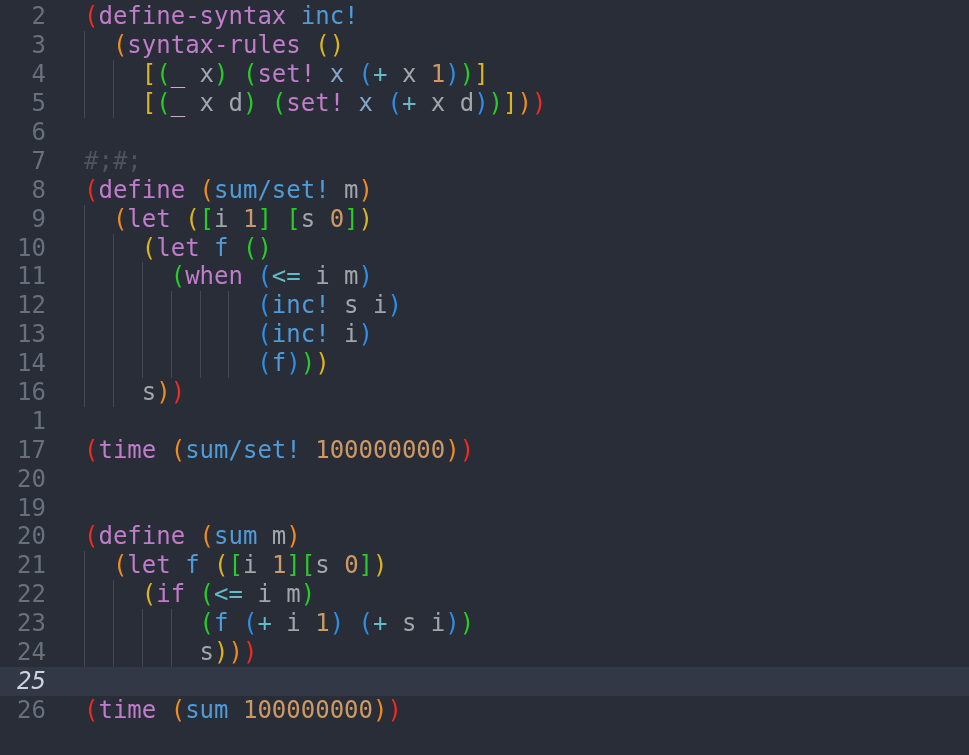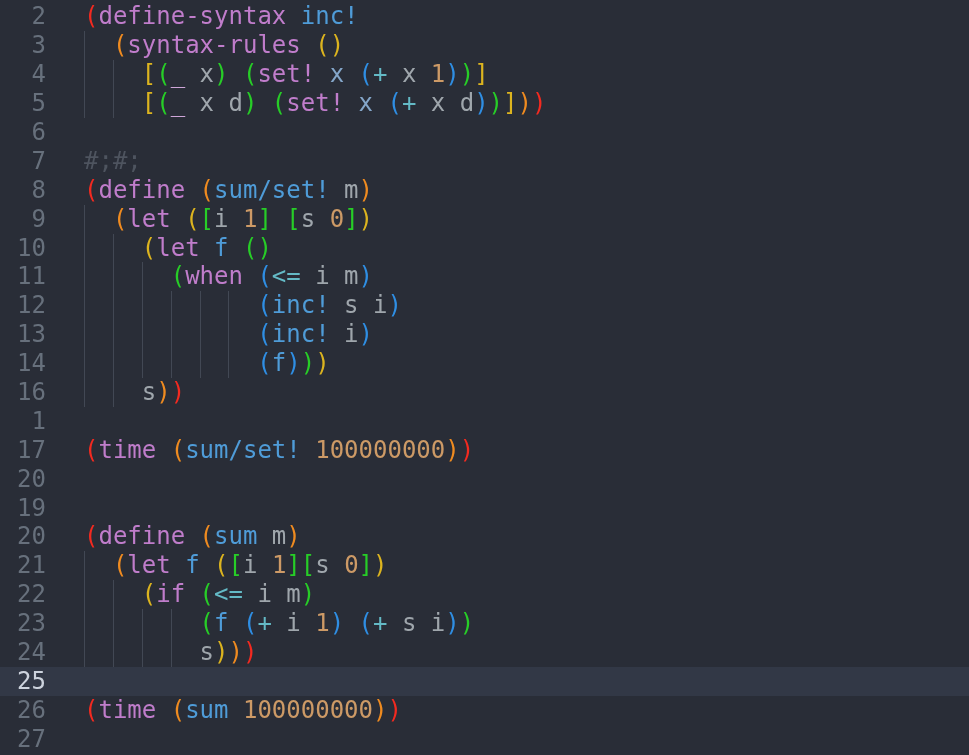--- a/index.html
+++ b/index.html
@@ -13,21 +13,21 @@
   .line{height:28.9px;line-height:28.9px;white-space:pre;position:relative;}
   .num{
     display:inline-block;width:46px;text-align:right;
     color:#67707c;user-select:none;
   }
   .code{position:absolute;left:84px;top:0;white-space:pre;color:#9fa6ac;}
   .ind{
     display:inline-block;box-sizing:border-box;width:28.9px;height:28.9px;
     border-left:1px solid #424854;vertical-align:top;
   }
-  .line.current{background:#323846;}
+  .line.current{background:#323846;font-style:italic;}
   .line.current .num{color:#cdd3dd;}
 </style>
 </head>
 <body>
 
 <div class="editor" style="background: rgb(41, 45, 55);">
   <div class="lines">
       <div class="line"><span class="num" style="color: rgb(103, 112, 124);">1</span><span class="code"></span></div>
       <div class="line"><span class="num" style="color: rgb(103, 112, 124);">2</span><span class="code"><span style="color: rgb(243, 42, 32);">(</span><span style="color: rgb(192, 125, 203);">define-syntax</span><span style="color: rgb(159, 166, 172);"> </span><span style="color: rgb(79, 156, 216);">inc!</span></span></div>
       <div class="line"><span class="num" style="color: rgb(103, 112, 124);">3</span><span class="code"><span class="ind" style="border-left-color: rgb(66, 72, 84);"></span><span style="color: rgb(239, 139, 32);">(</span><span style="color: rgb(192, 125, 203);">syntax-rules</span><span style="color: rgb(159, 166, 172);"> </span><span style="color: rgb(220, 180, 31);">(</span><span style="color: rgb(220, 180, 31);">)</span></span></div>
@@ -47,15 +47,14 @@
       <div class="line"><span class="num" style="color: rgb(103, 112, 124);">17</span><span class="code"><span style="color: rgb(243, 42, 32);">(</span><span style="color: rgb(192, 125, 203);">time</span><span style="color: rgb(159, 166, 172);"> </span><span style="color: rgb(239, 139, 32);">(</span><span style="color: rgb(79, 156, 216);">sum/set!</span><span style="color: rgb(159, 166, 172);"> </span><span style="color: rgb(205, 154, 102);">100000000</span><span style="color: rgb(239, 139, 32);">)</span><span style="color: rgb(243, 42, 32);">)</span></span></div>
       <div class="line"><span class="num" style="color: rgb(103, 112, 124);">20</span><span class="code"></span></div>
       <div class="line"><span class="num" style="color: rgb(103, 112, 124);">19</span><span class="code"></span></div>
       <div class="line"><span class="num" style="color: rgb(103, 112, 124);">20</span><span class="code"><span style="color: rgb(243, 42, 32);">(</span><span style="color: rgb(192, 125, 203);">define</span><span style="color: rgb(159, 166, 172);"> </span><span style="color: rgb(239, 139, 32);">(</span><span style="color: rgb(79, 156, 216);">sum</span><span style="color: rgb(159, 166, 172);"> m</span><span style="color: rgb(239, 139, 32);">)</span></span></div>
       <div class="line"><span class="num" style="color: rgb(103, 112, 124);">21</span><span class="code"><span class="ind" style="border-left-color: rgb(66, 72, 84);"></span><span style="color: rgb(239, 139, 32);">(</span><span style="color: rgb(192, 125, 203);">let</span><span style="color: rgb(159, 166, 172);"> </span><span style="color: rgb(79, 156, 216);">f</span><span style="color: rgb(159, 166, 172);"> </span><span style="color: rgb(220, 180, 31);">(</span><span style="color: rgb(39, 205, 39);">[</span><span style="color: rgb(159, 166, 172);">i </span><span style="color: rgb(205, 154, 102);">1</span><span style="color: rgb(39, 205, 39);">]</span><span style="color: rgb(39, 205, 39);">[</span><span style="color: rgb(159, 166, 172);">s </span><span style="color: rgb(205, 154, 102);">0</span><span style="color: rgb(39, 205, 39);">]</span><span style="color: rgb(220, 180, 31);">)</span></span></div>
       <div class="line"><span class="num" style="color: rgb(103, 112, 124);">22</span><span class="code"><span class="ind" style="border-left-color: rgb(66, 72, 84);"></span><span class="ind" style="border-left-color: rgb(66, 72, 84);"></span><span style="color: rgb(220, 180, 31);">(</span><span style="color: rgb(192, 125, 203);">if</span><span style="color: rgb(159, 166, 172);"> </span><span style="color: rgb(39, 205, 39);">(</span><span style="color: rgb(100, 186, 198);">&lt;=</span><span style="color: rgb(159, 166, 172);"> i m</span><span style="color: rgb(39, 205, 39);">)</span></span></div>
       <div class="line"><span class="num" style="color: rgb(103, 112, 124);">23</span><span class="code"><span class="ind" style="border-left-color: rgb(66, 72, 84);"></span><span class="ind" style="border-left-color: rgb(66, 72, 84);"></span><span class="ind" style="border-left-color: rgb(66, 72, 84);"></span><span class="ind" style="border-left-color: rgb(66, 72, 84);"></span><span style="color: rgb(39, 205, 39);">(</span><span style="color: rgb(79, 156, 216);">f</span><span style="color: rgb(159, 166, 172);"> </span><span style="color: rgb(47, 142, 227);">(</span><span style="color: rgb(100, 186, 198);">+</span><span style="color: rgb(159, 166, 172);"> i </span><span style="color: rgb(205, 154, 102);">1</span><span style="color: rgb(47, 142, 227);">)</span><span style="color: rgb(159, 166, 172);"> </span><span style="color: rgb(47, 142, 227);">(</span><span style="color: rgb(100, 186, 198);">+</span><span style="color: rgb(159, 166, 172);"> s i</span><span style="color: rgb(47, 142, 227);">)</span><span style="color: rgb(39, 205, 39);">)</span></span></div>
       <div class="line"><span class="num" style="color: rgb(103, 112, 124);">24</span><span class="code"><span class="ind" style="border-left-color: rgb(66, 72, 84);"></span><span class="ind" style="border-left-color: rgb(66, 72, 84);"></span><span class="ind" style="border-left-color: rgb(66, 72, 84);"></span><span class="ind" style="border-left-color: rgb(66, 72, 84);"></span><span style="color: rgb(159, 166, 172);">s</span><span style="color: rgb(220, 180, 31);">)</span><span style="color: rgb(239, 139, 32);">)</span><span style="color: rgb(243, 42, 32);">)</span></span></div>
       <div class="line current" style="background: rgb(50, 56, 70);"><span class="num" style="color: rgb(205, 211, 221);">25</span><span class="code"></span></div>
       <div class="line"><span class="num" style="color: rgb(103, 112, 124);">26</span><span class="code"><span style="color: rgb(243, 42, 32);">(</span><span style="color: rgb(192, 125, 203);">time</span><span style="color: rgb(159, 166, 172);"> </span><span style="color: rgb(239, 139, 32);">(</span><span style="color: rgb(79, 156, 216);">sum</span><span style="color: rgb(159, 166, 172);"> </span><span style="color: rgb(205, 154, 102);">100000000</span><span style="color: rgb(239, 139, 32);">)</span><span style="color: rgb(243, 42, 32);">)</span></span></div>
-      <div class="line"><span class="num" style="color: rgb(103, 112, 124);">27</span><span class="code"></span></div>
     </div>
 </div>
 
 </body></html>

